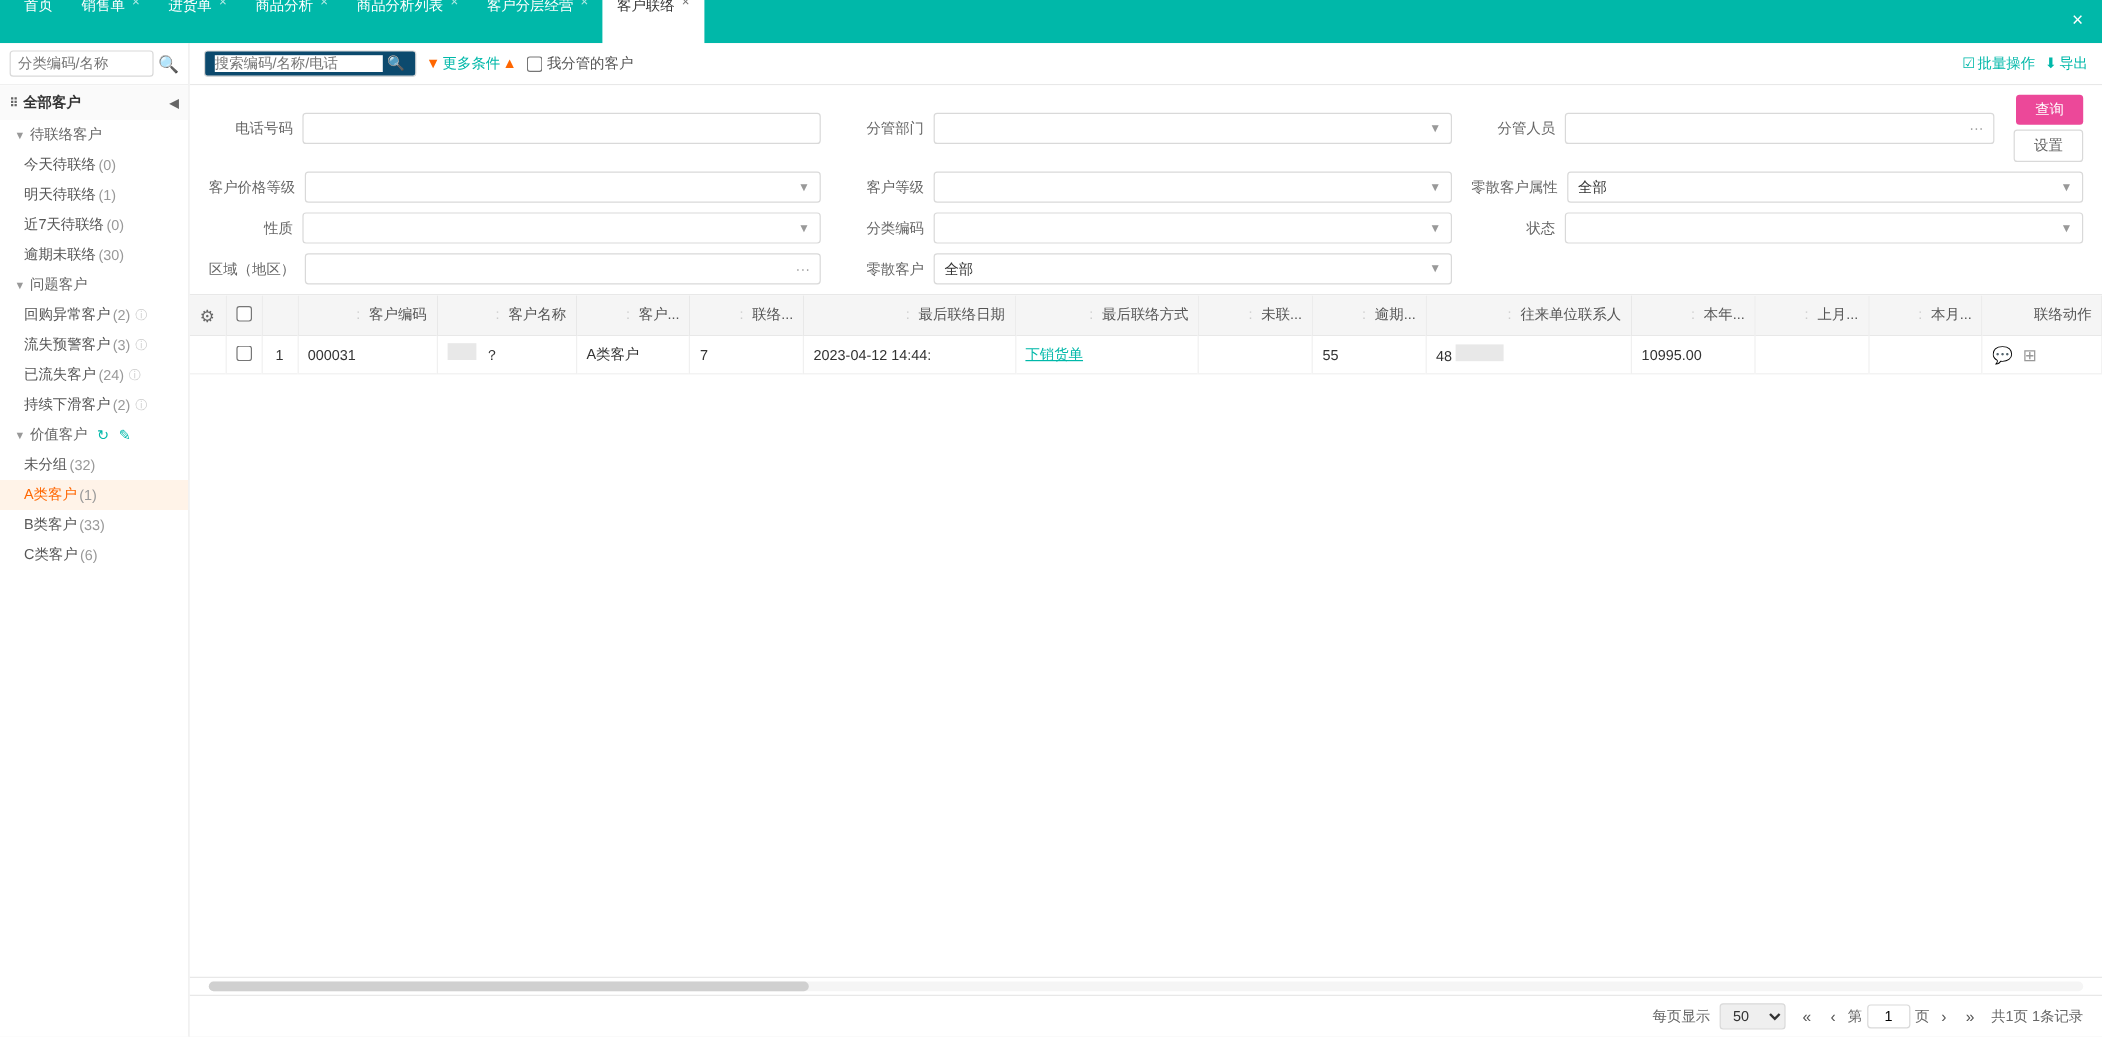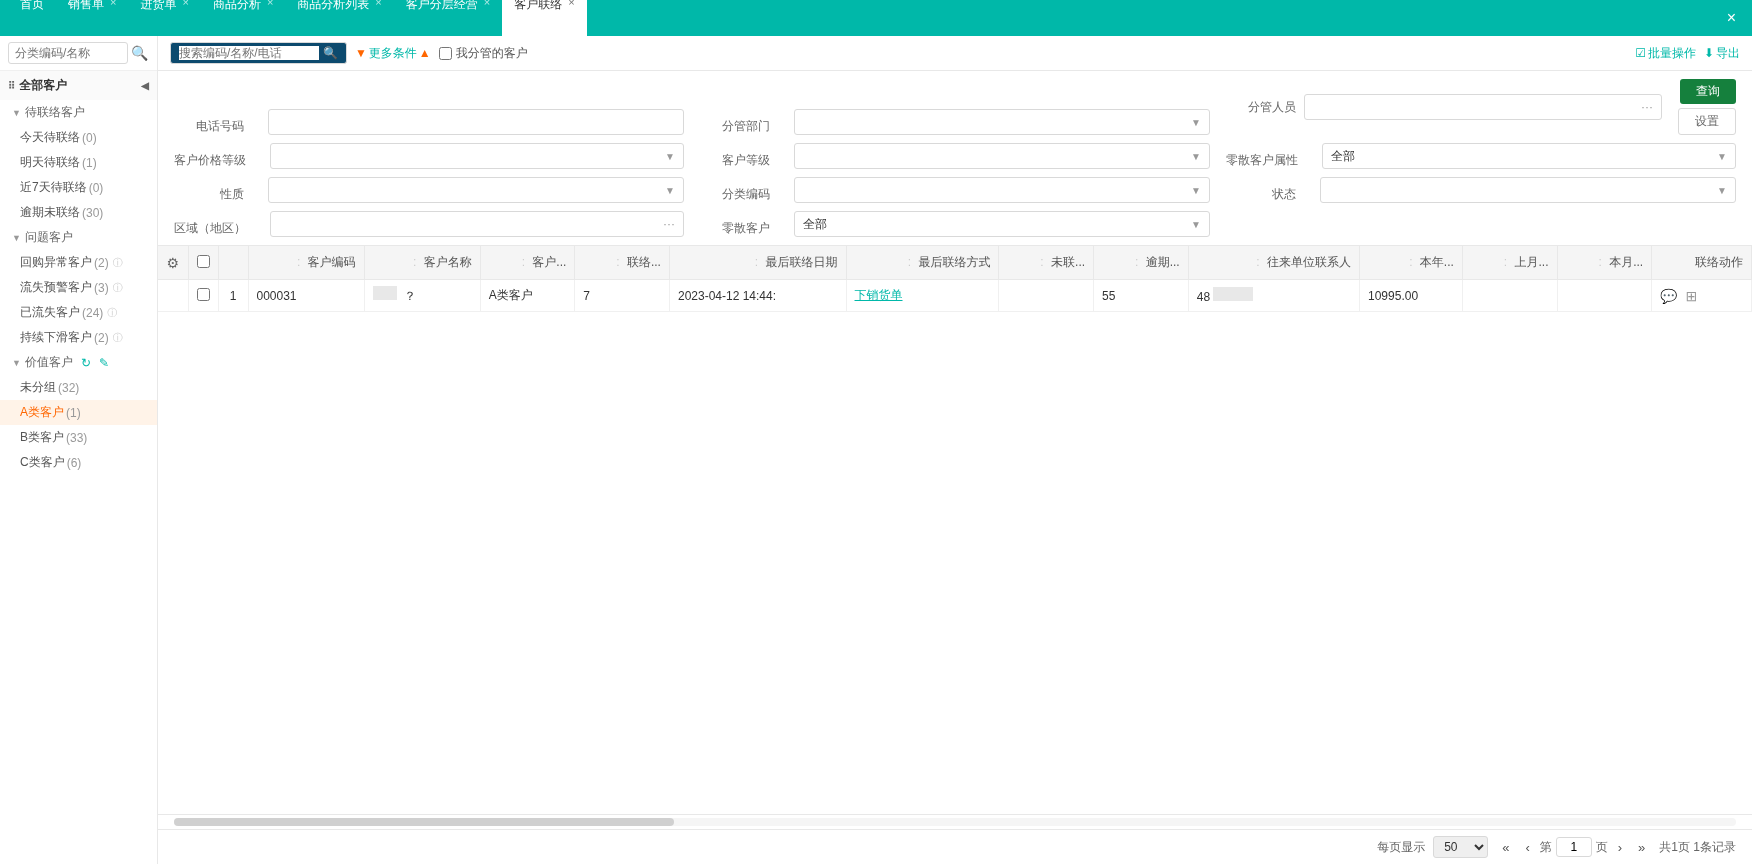--- a/index.html
+++ b/index.html
@@ -77,33 +77,33 @@
     .my-customer input[type=checkbox] { cursor: pointer; }
     .filter-bar-right { margin-left: auto; display: flex; gap: 8px; }
     .batch-btn { color: #00b8a9; cursor: pointer; font-size: 12px; display: flex; align-items: center; gap: 2px; }
     .export-btn { color: #00b8a9; cursor: pointer; font-size: 12px; display: flex; align-items: center; gap: 2px; }
 
     
     .adv-filter {
       background: white; border-bottom: 1px solid #e8e8e8; padding: 8px 16px;
       display: grid; grid-template-columns: 1fr 1fr 1fr; gap: 8px 16px;
     }
-    .filter-row { display: flex; align-items: flex-end; gap: 24px; }
+    .filter-row { display: flex; align-items: center; gap: 8px; }
     .filter-label { color: #666; white-space: nowrap; min-width: 70px; text-align: right; font-size: 12px; }
     .filter-input {
       flex: 1; border: 1px solid #d9d9d9; border-radius: 3px; padding: 3px 8px; font-size: 12px;
       display: flex; align-items: center; justify-content: space-between; cursor: pointer;
       background: white; color: #333; min-height: 26px;
     }
     .filter-input .dropdown-arrow { color: #999; font-size: 10px; }
     .filter-input .dots { color: #999; font-size: 12px; }
 
     .adv-filter-actions { display: flex; flex-direction: column; gap: 4px; justify-content: center; align-items: flex-end; }
     .query-btn {
-      background: #15803d; color: white; border: none; border-radius: 3px; padding: 4px 16px;
+      background: #ec4899; color: white; border: none; border-radius: 3px; padding: 4px 16px;
       cursor: pointer; font-size: 12px;
     }
     .settings-btn {
       background: white; color: #666; border: 1px solid #d9d9d9; border-radius: 3px; padding: 4px 16px;
       cursor: pointer; font-size: 12px;
     }
 
     
     .table-container { flex: 1; overflow: auto; background: white; margin: 0; }
     table { width: 100%; border-collapse: collapse; font-size: 12px; }

